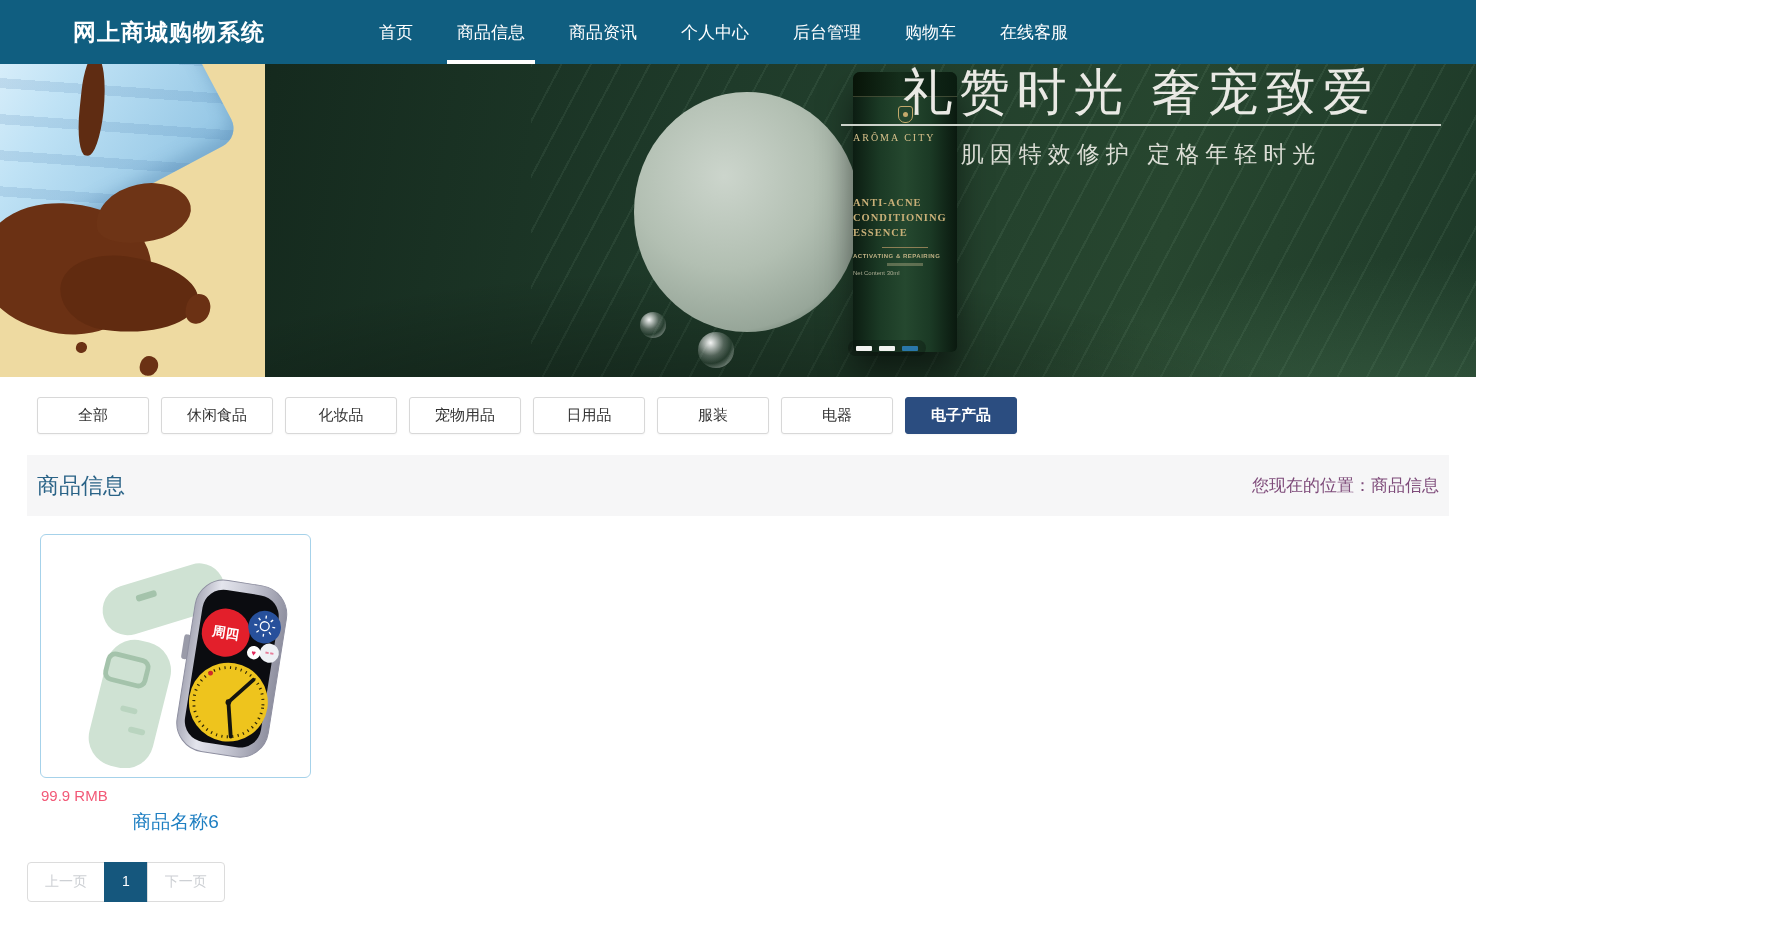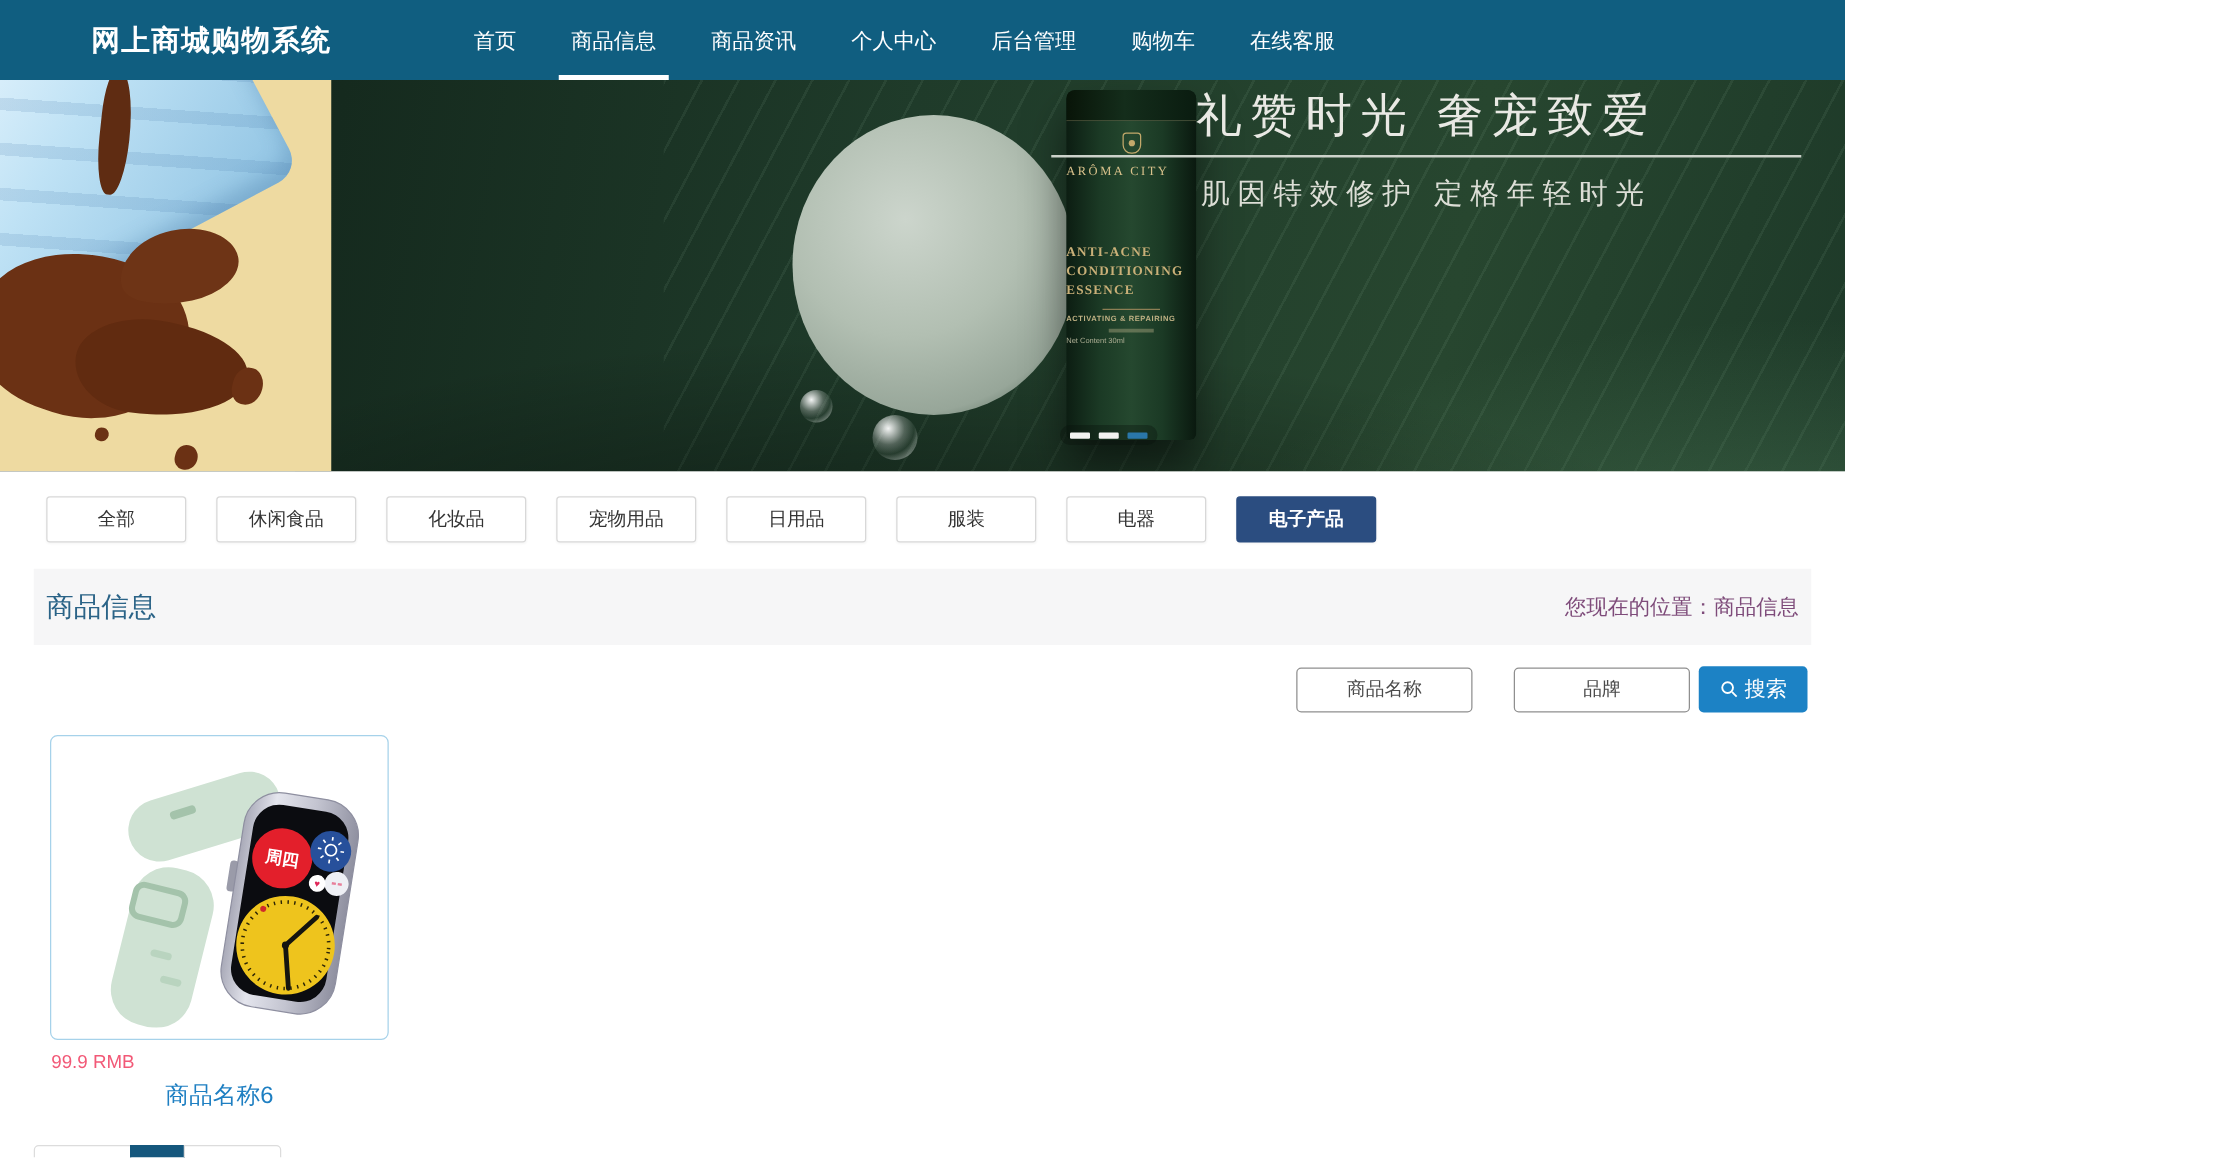--- a/index.html
+++ b/index.html
@@ -53,32 +53,32 @@
   .bottle-logo { width:15px; height:17px; margin:0 auto; border:1px solid #c3a96b; border-radius:3px 3px 7px 7px; }
   .bottle-logo::after { content:""; display:block; width:5px; height:5px; margin:5px auto 0; border-radius:50%; background:#c3a96b; }
   .bottle-brand { margin-top:9px; font-family:"Liberation Serif","DejaVu Serif",serif; font-size:10px; letter-spacing:2px; color:#d9c28c; }
   .bottle-product { margin-top:52px; font-family:"Liberation Serif","DejaVu Serif",serif; font-weight:bold; font-size:10.5px; letter-spacing:1px; line-height:15px; color:#c9b078; }
   .bottle-hr { width:46px; height:1px; background:#8d7f55; margin:7px auto 5px; }
   .bottle-tag { font-size:6px; font-weight:bold; letter-spacing:.5px; color:#bfb184; }
   .bottle-bar { width:36px; height:3px; margin:4px auto; background:rgba(190,180,140,.4); }
   .bottle-net { font-size:6px; color:#a9ab91; }
 
   .banner-caption { position:absolute; top:0; right:35px; width:600px; text-align:center; }
-  .caption-headline { font-size:37px; line-height:57px; letter-spacing:7px; font-weight:300; color:#e9e9e4; white-space:nowrap; }
+  .caption-headline { font-size:50px; line-height:57px; letter-spacing:7px; font-weight:300; color:#e9e9e4; white-space:nowrap; }
   .caption-divider { height:2px; background:#ccd2ca; margin-top:3px; }
   .caption-sub { margin-top:13px; font-size:23px; letter-spacing:6px; color:#dcded6; }
 
   .carousel-indicators { position:absolute; left:848px; top:276px; height:16px; padding:0 8px; display:flex; align-items:center; gap:7px;
     background:rgba(8,18,12,.35); border-radius:8px; }
   .dash { width:16px; height:5px; border-radius:1px; background:#f2f2f0; cursor:pointer; }
   .dash.active { background:var(--c-indicator_active,#2a77a9); }
 
   
   .container { width:1422px; margin:0 auto; }
-  .cat-row { margin-top:20px; display:flex; gap:24px; padding-left:10px; }
+  .cat-row { margin-top:20px; display:flex; gap:12px; padding-left:10px; }
   .cat-btn { min-width:112px; height:37px; padding:0 18px; background:#fff; border:1px solid #d8d8d8; border-radius:3px;
     font-size:15px; color:#333; cursor:pointer; font-family:inherit; box-shadow:0 1px 2px rgba(0,0,0,.04); }
   .cat-btn.selected { background:var(--c-selected_category_bg,#2b4d80); border-color:var(--c-selected_category_bg,#2b4d80); color:#fff;font-weight:bold; }
 
   .section-bar { margin-top:21px; height:61px; background:#f6f6f7; display:flex; align-items:center; justify-content:space-between; padding:0 10px; }
   .section-title { font-size:22px; color:var(--c-section_title,#2a6387); }
   .breadcrumb { font-size:17px; color:var(--c-breadcrumb,#7e4b7a); }
 
   .search-row { margin-top:17px; display:flex; justify-content:flex-end; align-items:center; padding-right:3px; }
   .search-input { width:141px; height:36px; border:1px solid #8f8f8f; border-radius:4px; text-align:center; font-size:15px; color:#333; background:#fff; font-family:inherit; }
@@ -176,31 +176,20 @@
         <button class="cat-btn">服装</button>
         <button class="cat-btn">电器</button>
         <button class="cat-btn selected">电子产品</button>
       </div>
 
     <div class="section-bar">
       <div class="section-title">商品信息</div>
       <div class="breadcrumb">您现在的位置：商品信息</div>
     </div>
 
-    <div class="search-row">
-      <input class="search-input" type="text" placeholder="商品名称" style="">
-      <input class="search-input brand-field" type="text" placeholder="品牌" style="">
-      <button class="search-btn">
-        <svg width="15" height="15" viewBox="0 0 16 16">
-          <circle cx="6.5" cy="6.5" r="4.6" fill="none" stroke="#fff" stroke-width="1.6"></circle>
-          <line x1="10.2" y1="10.2" x2="14.2" y2="14.2" stroke="#fff" stroke-width="1.6"></line>
-        </svg>
-        <span>搜索</span>
-      </button>
-    </div>
 
     <div class="product-card">
       <svg width="250" height="224" viewBox="0 0 260 230">
         <defs>
           <linearGradient id="silverg" x1="0" y1="0" x2="1" y2="0">
             <stop offset="0" stop-color="#a9aab8"></stop>
             <stop offset="0.25" stop-color="#e4e5ed"></stop>
             <stop offset="0.6" stop-color="#c3c4d0"></stop>
             <stop offset="1" stop-color="#8f90a0"></stop>
           </linearGradient>

